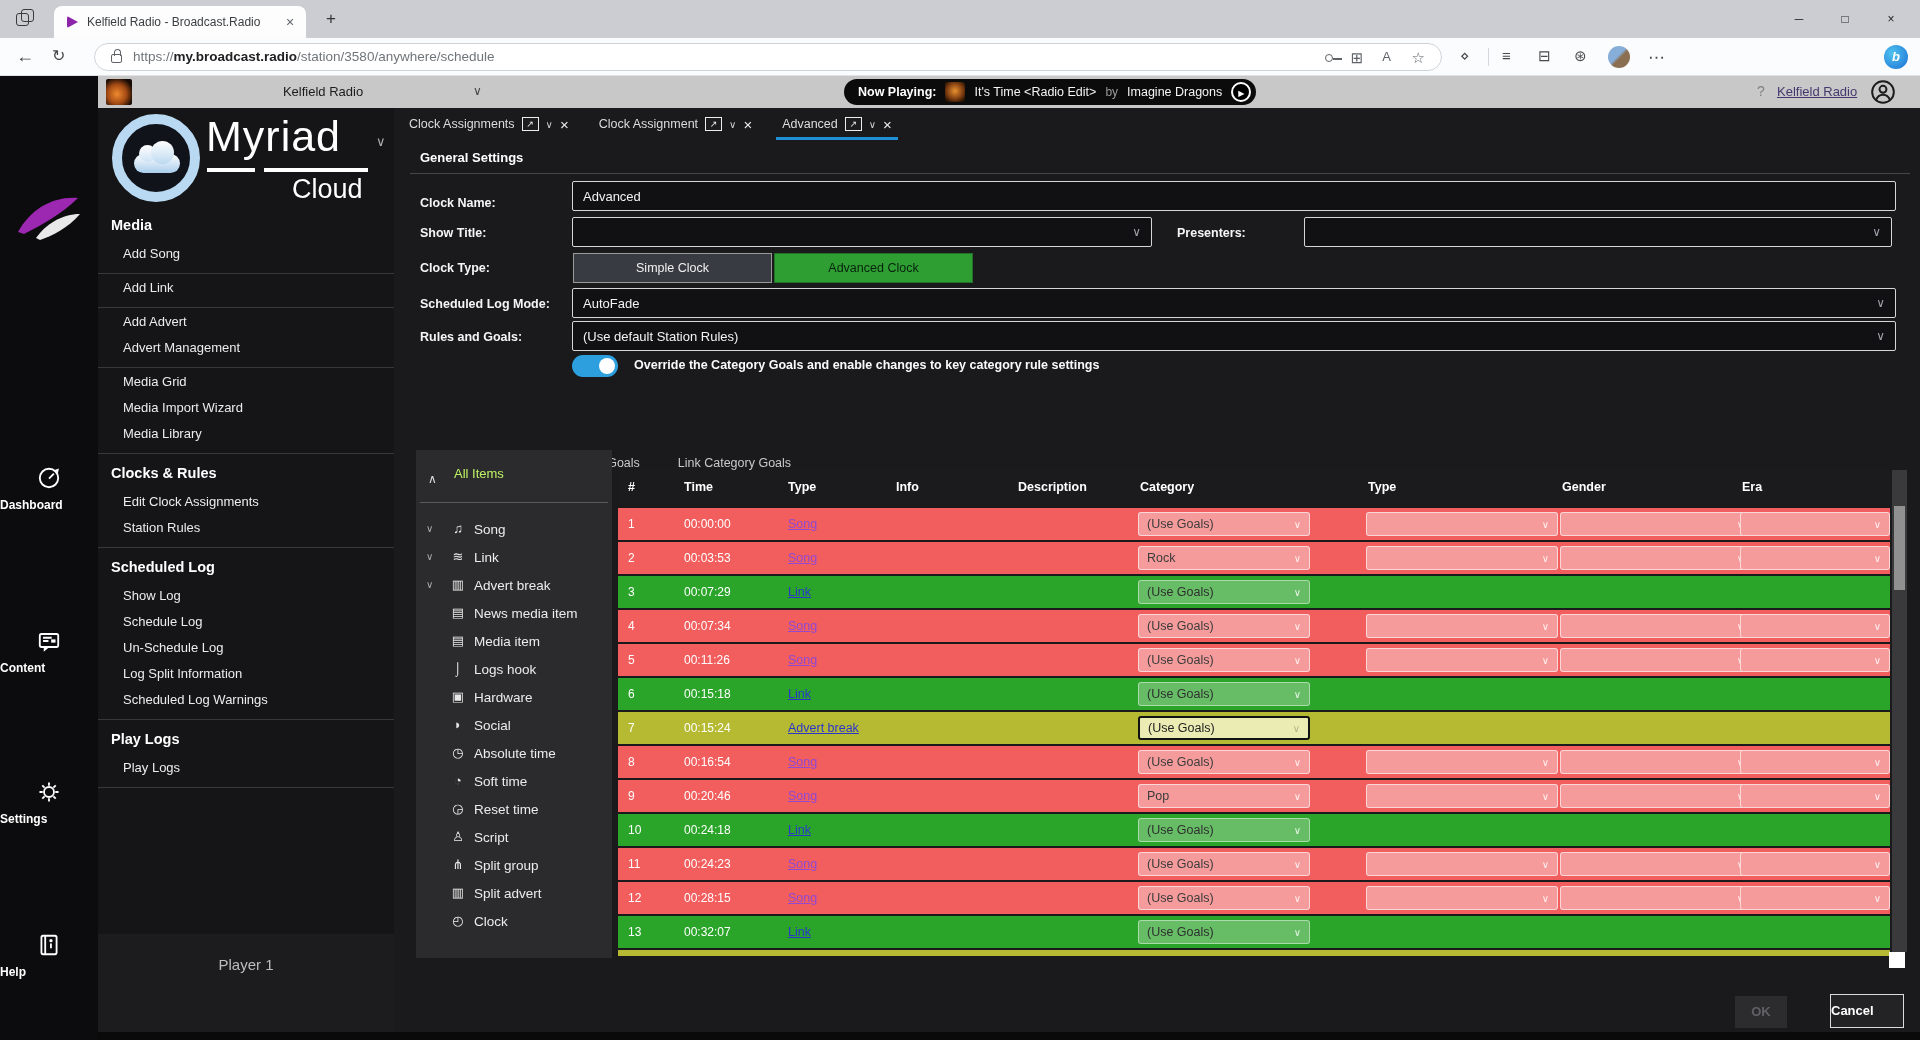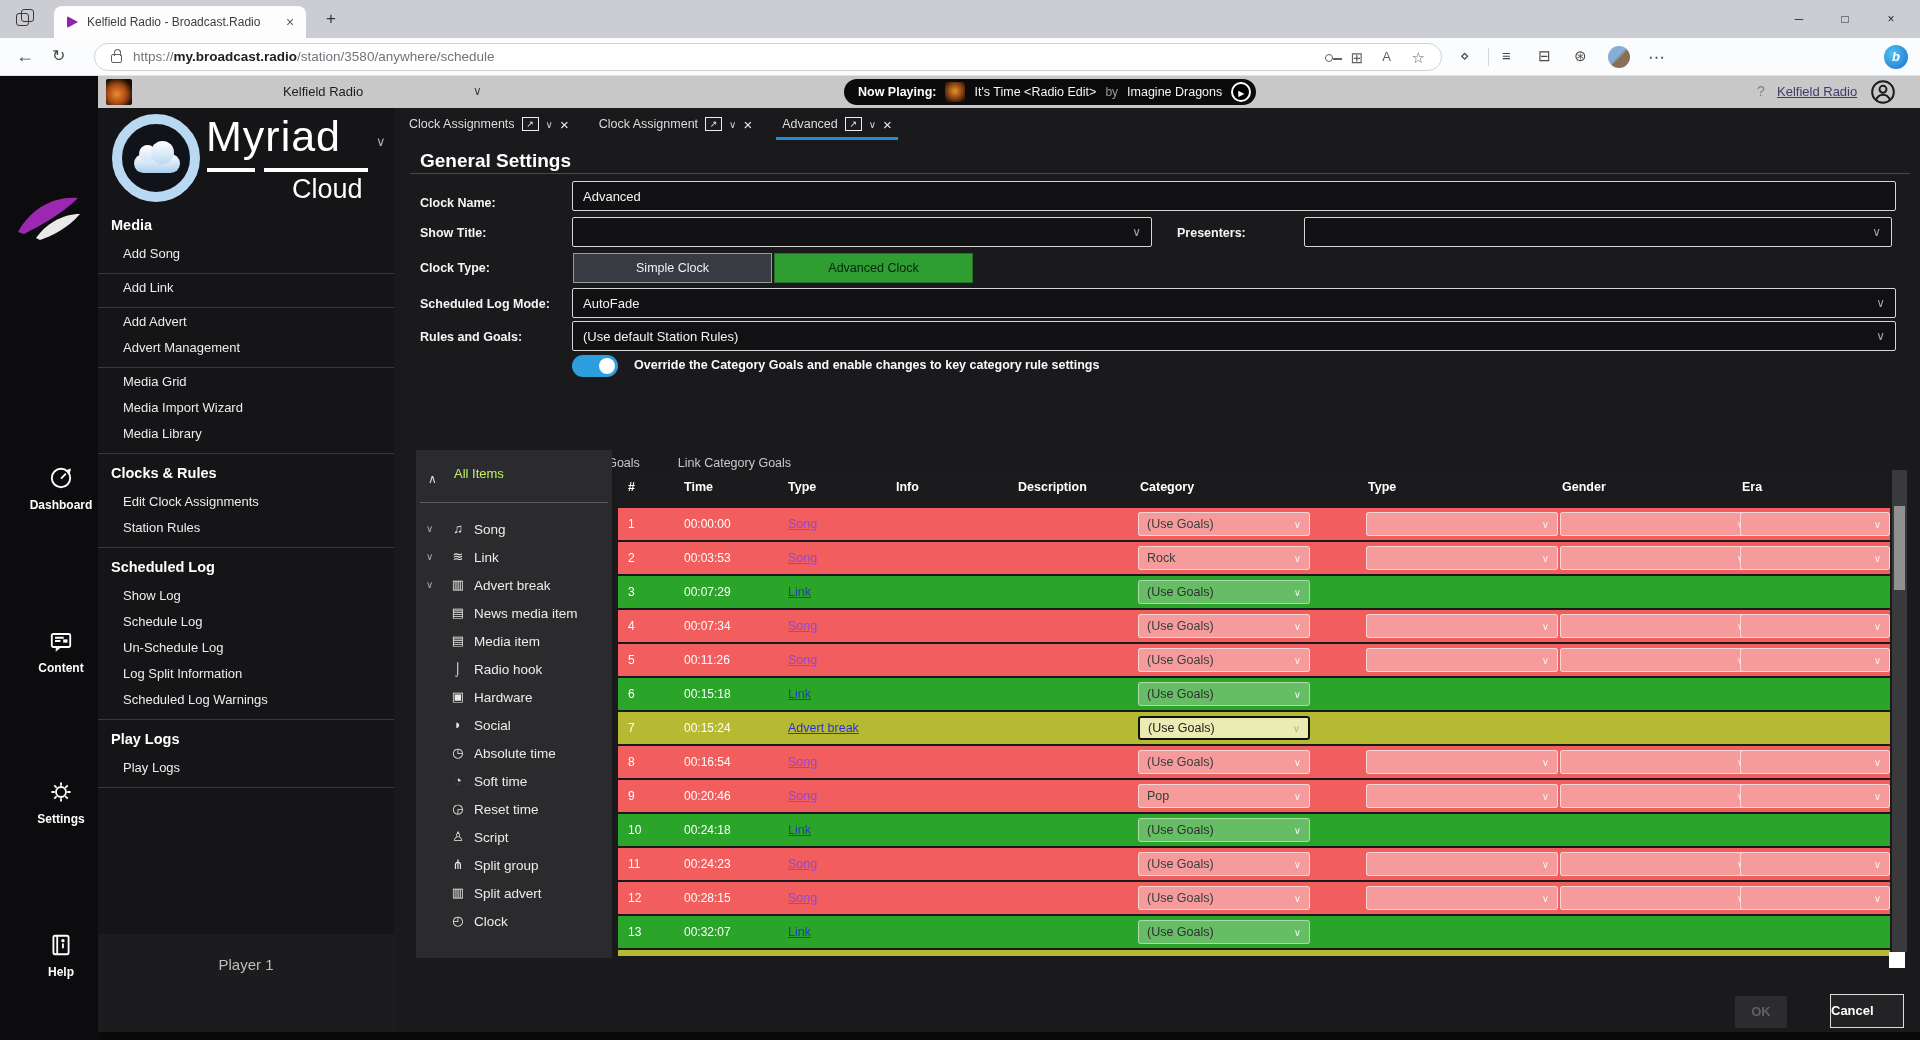--- a/index.html
+++ b/index.html
@@ -47,21 +47,21 @@
 #np-by{font-size:12px;color:#9a9a9a;}
 #np-artist{font-size:12.5px;color:#f4f4f4;}
 #np-play{width:20px;height:20px;border:2px solid #fff;border-radius:50%;color:#fff;font-size:8px;text-align:center;line-height:19px;background:#000;}
 #header-help{position:absolute;left:1659px;top:7px;font-size:14px;color:#808080;}
 #header-account{position:absolute;left:1679px;top:8px;font-size:13px;color:#46386e;text-decoration:underline;}
 #header-person{position:absolute;left:1772px;top:3px;width:26px;height:26px;}
 
 
 #rail{position:absolute;left:0;top:76px;width:98px;height:964px;background:#0c0c0e;}
 #rail-logo{position:absolute;left:12px;top:108px;width:74px;height:66px;}
-.rail-item{position:absolute;left:12px;width:98px;text-align:center;}
+.rail-item{position:absolute;left:0;width:98px;}
 .rail-item .ri-icon{display:block;margin:0 auto 4px;width:26px;height:26px;}
 .rail-item .ri-label{font-size:12px;font-weight:bold;color:#fff;}
 
 
 #sidebar{position:absolute;left:98px;top:108px;width:296px;height:932px;background:#151517;}
 #brand{position:absolute;left:0px;top:2px;width:296px;height:104px;}
 #cloud-ring{position:absolute;left:14px;top:4px;width:88px;height:88px;border-radius:50%;border:10px solid #b9d8f2;background:#10131a;}
 #cloud-body{position:absolute;left:36px;top:44px;width:46px;height:19px;background:linear-gradient(180deg,#ffffff,#a9cdec);border-radius:10px;}
 #cloud-body::before{content:"";position:absolute;left:5px;top:-9px;width:17px;height:17px;background:linear-gradient(180deg,#ffffff,#cfe3f5);border-radius:50%;}
 #cloud-body::after{content:"";position:absolute;left:17px;top:-13px;width:23px;height:23px;background:linear-gradient(180deg,#ffffff,#bcd9f0);border-radius:50%;}
@@ -80,21 +80,21 @@
 
 #main{position:absolute;left:394px;top:108px;width:1526px;height:932px;background:#1a191c;}
 #tabbar{position:absolute;left:394px;top:108px;width:1526px;height:32px;display:flex;align-items:center;gap:30px;padding-left:15px;}
 .mtab{display:flex;align-items:center;gap:7px;height:32px;position:relative;}
 .mtab-label{font-size:12.5px;color:#dcdcdc;}
 .popout{width:17px;height:14px;border:1px solid #ededed;background:#1d1d1f;color:#ededed;font-size:9px;line-height:12px;text-align:center;}
 .mtab-chev{font-size:10px;color:#cfcfcf;}
 .mtab-close{font-size:15px;color:#ededed;}
 .mtab.active::after{content:"";position:absolute;left:-6px;right:-6px;bottom:0;height:3px;background:var(--accent);}
 
-#general-title{position:absolute;left:420px;top:150px;font-size:19px;font-weight:bold;color:#fff;}
+#general-title{position:absolute;left:420px;top:150px;font-size:13px;font-weight:bold;color:#fff;}
 #form-divider{position:absolute;left:410px;top:173px;width:1500px;height:1px;background:#474747;}
 .flabel{position:absolute;left:420px;font-size:12.5px;font-weight:bold;color:#f5f5f5;}
 .fbox{position:absolute;background:#111114;border:1px solid #d6d6d6;border-radius:2px;color:#f2f2f2;font-size:13px;display:flex;align-items:center;padding:0 10px;}
 .fbox .fchev{margin-left:auto;color:#9fa4ab;font-size:12px;}
 #clockname-input{left:572px;top:181px;width:1324px;height:30px;}
 #showtitle-dd{left:572px;top:217px;width:580px;height:30px;}
 #presenters-label{left:1177px;top:226px;}
 #presenters-dd{left:1304px;top:217px;width:588px;height:30px;}
 .seg-btn{position:absolute;top:253px;height:30px;width:199px;text-align:center;line-height:28px;font-size:12.5px;}
 #btn-simple{left:573px;background:#383b41;border:1px solid #9a9a9a;color:#f0f0f0;}
@@ -392,21 +392,21 @@
       <div class="tree-item" style="top: 150px;">
         <span class="tree-glyph">▤</span>
         <span class="tree-label">News media item</span>
       </div>
       <div class="tree-item" style="top: 178px;">
         <span class="tree-glyph">▤</span>
         <span class="tree-label">Media item</span>
       </div>
       <div class="tree-item" style="top: 206px;">
         <span class="tree-glyph">⌡</span>
-        <span class="tree-label">Radio hook</span>
+        <span class="tree-label">Logs hook</span>
       </div>
       <div class="tree-item" style="top: 234px;">
         <span class="tree-glyph">▣</span>
         <span class="tree-label">Hardware</span>
       </div>
       <div class="tree-item" style="top: 262px;">
         <span class="tree-glyph">◗</span>
         <span class="tree-label">Social</span>
       </div>
       <div class="tree-item" style="top: 290px;">

